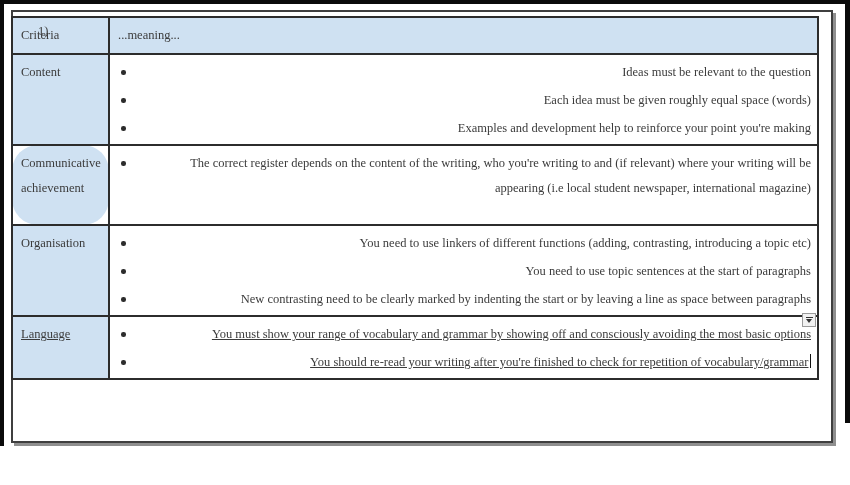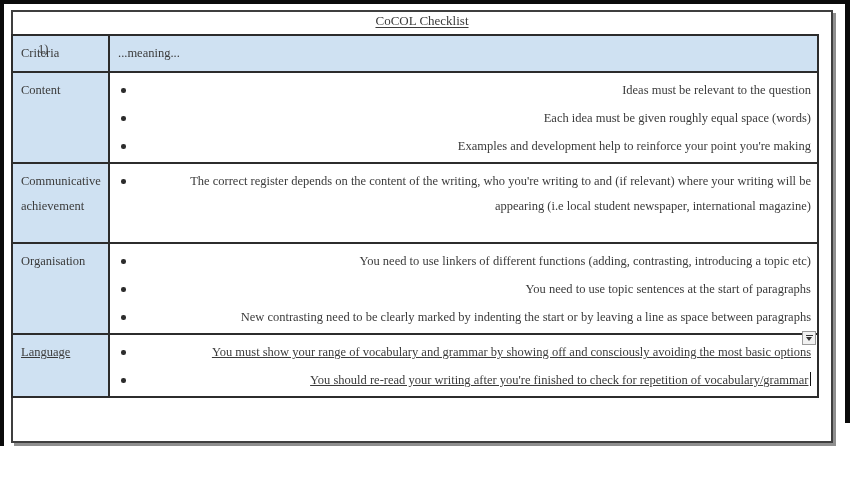--- a/index.html
+++ b/index.html
@@ -43,21 +43,21 @@
   td.crit {
     width: 97px;
     background: #cfe1f2;
     line-height: 25px;
     padding-top: 6px;
   }
   td.meaning { background: #cfe1f2; line-height: 25px; padding-top: 6px; }
 
   tr.r-header td { height: 37px; }
   tr.r-content td { height: 90px; margin-top: 44px; }
-  tr.r-comm td { height: 80px; }
+  tr.r-comm td { height: 80px; border-radius: 26px; }
   tr.r-org  td { height: 84px; }
   tr.r-lang td { height: 58px; text-decoration: underline; }
 
   ul.bullets { list-style: none; }
   ul.bullets li {
     position: relative;
     padding-left: 22px;
     line-height: 25px;
     margin-bottom: 3px;
     white-space: pre-line;
@@ -96,23 +96,20 @@
 <body>
 
 <div class="screen">
 
   <div class="edge edge-top"></div>
   <div class="edge edge-left"></div>
   <div class="edge edge-right"></div>
 
   <div class="doc">
 
-    <div class="title-line">
-      <span>CoCOL Checklist</span>
-    </div>
 
     <div class="intro">
       <span class="num">1)</span>
     </div>
 
     <table class="checklist">
       <tbody>
           <tr class="r-header">
         <td class="crit">Criteria</td>
         <td class="meaning">...meaning...</td>

